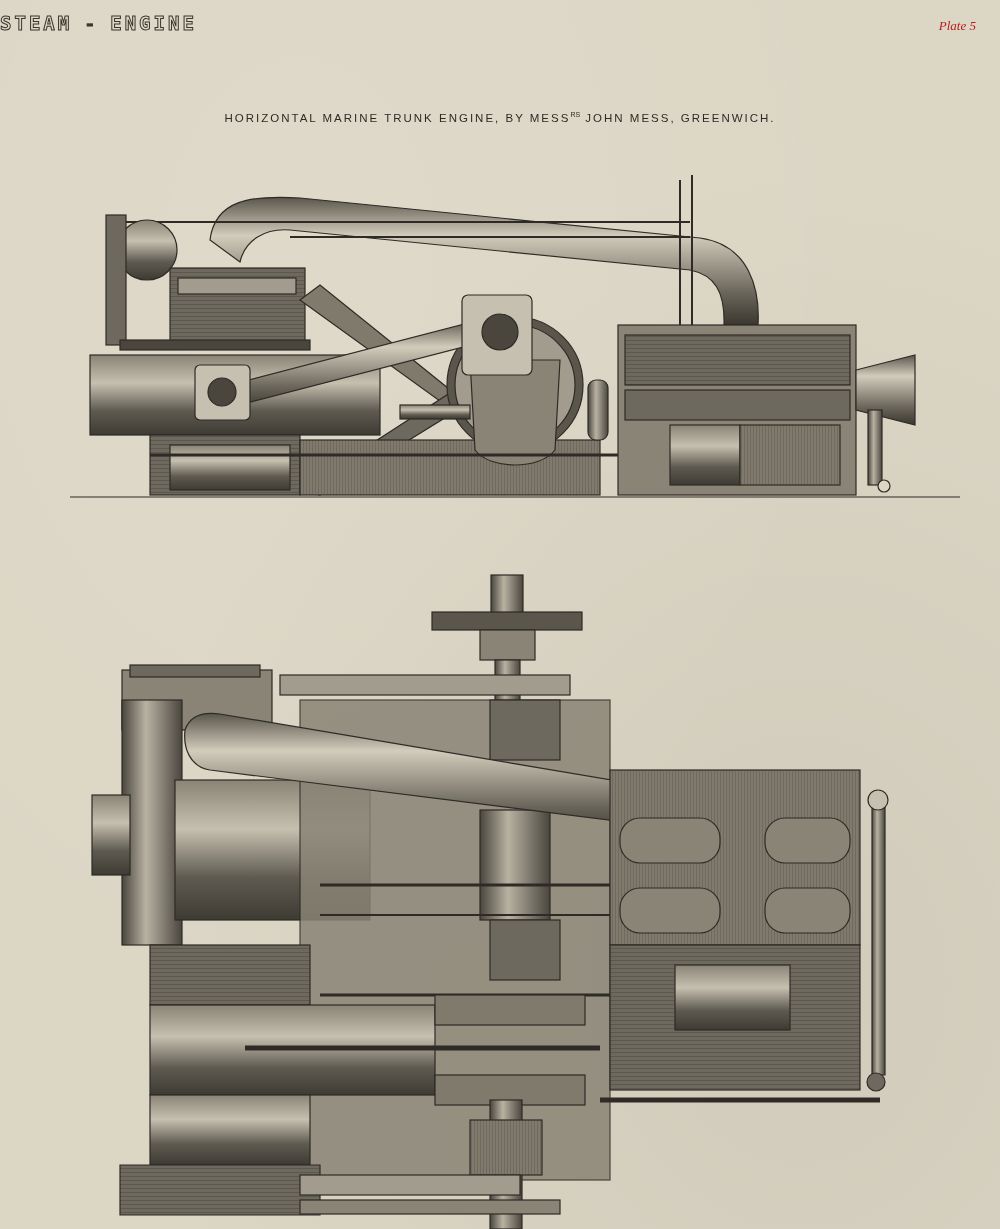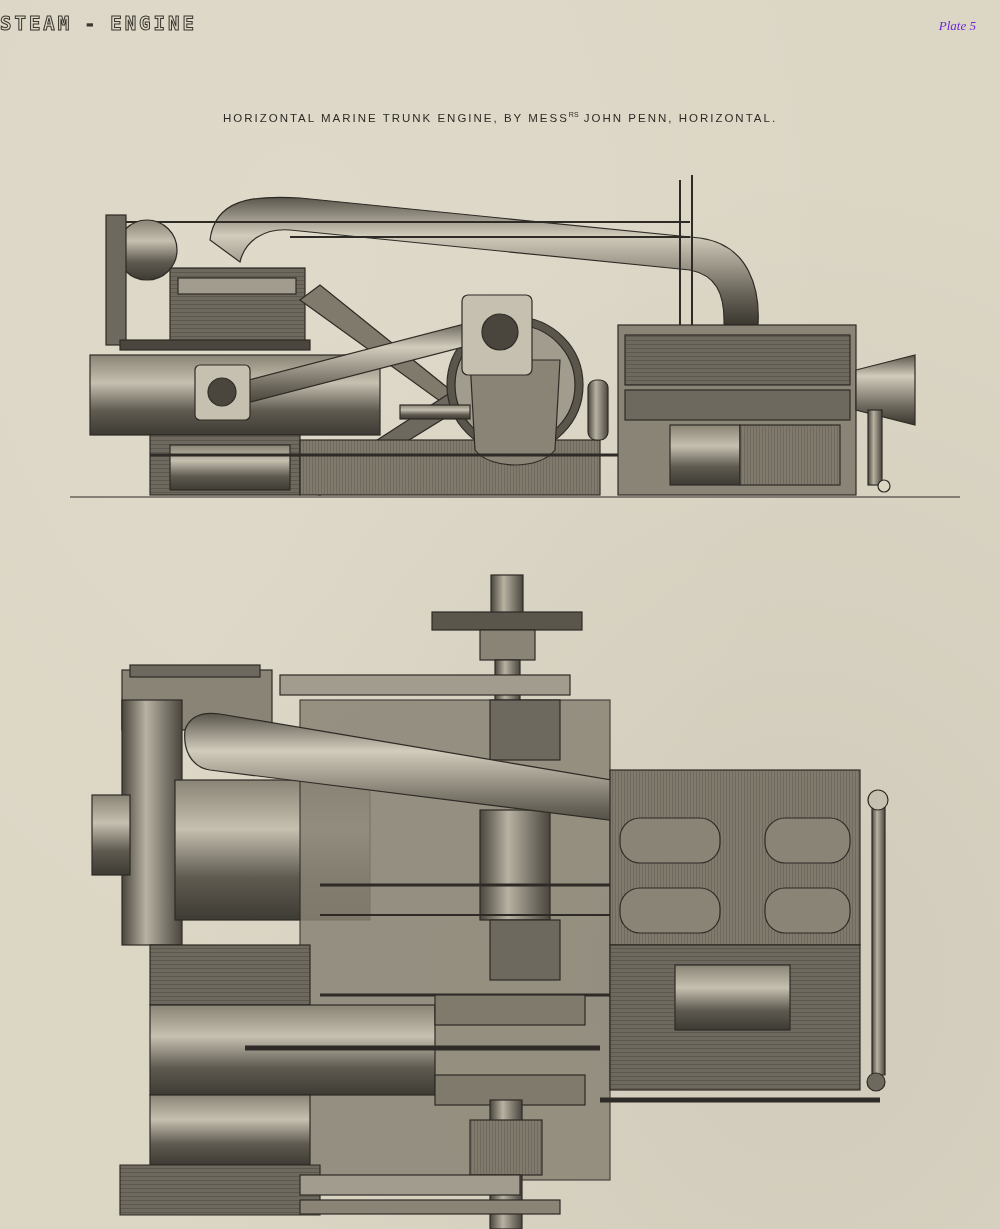--- a/index.html
+++ b/index.html
@@ -20,39 +20,39 @@
     position:absolute; left:0; width:1000px; top:10px;
     text-align:left;
     font-family:"DejaVu Sans Mono", monospace;
     font-size:19px; letter-spacing:3px; font-weight:bold;
     color:#dcd6c5;
     -webkit-text-stroke:1px #3a3630;
   }
   .plate-no {
     position:absolute; right:24px; top:18px;
     font-family:"Liberation Serif", serif; font-style:italic;
-    font-size:13px; color:#6d28d9;
+    font-size:13px; color:#b91c1c;
   }
   .subtitle {
     position:absolute; left:0; width:1000px; top:111px;
     text-align:center;
     font-family:"Liberation Sans", sans-serif;
     font-size:11.5px; letter-spacing:2px; color:#2e2b26;
   }
   .subtitle sup { font-size:7px; letter-spacing:0; }
   svg { position:absolute; left:0; top:0; }
 </style>
 </head>
 <body>
 
 <div class="plate"></div>
 
 <div class="title">STEAM ⁃ ENGINE</div>
 <div class="plate-no">Plate 5</div>
-<div class="subtitle"><span>HORIZONTAL MARINE TRUNK ENGINE, BY MESS</span><sup>RS</sup><span> JOHN PENN, HORIZONTAL.</span></div>
+<div class="subtitle"><span>HORIZONTAL MARINE TRUNK ENGINE, BY MESS</span><sup>RS</sup><span> JOHN MESS, GREENWICH.</span></div>
 
 <svg width="1000" height="1229" viewBox="0 0 1000 1229">
   <defs>
     <linearGradient id="cyl" x1="0" y1="0" x2="0" y2="1">
       <stop offset="0" stop-color="#8a8476"></stop>
       <stop offset="0.35" stop-color="#c6c0b0"></stop>
       <stop offset="0.7" stop-color="#5e5a50"></stop>
       <stop offset="1" stop-color="#3e3b34"></stop>
     </linearGradient>
     <linearGradient id="pipe" x1="0" y1="0" x2="0" y2="1">

